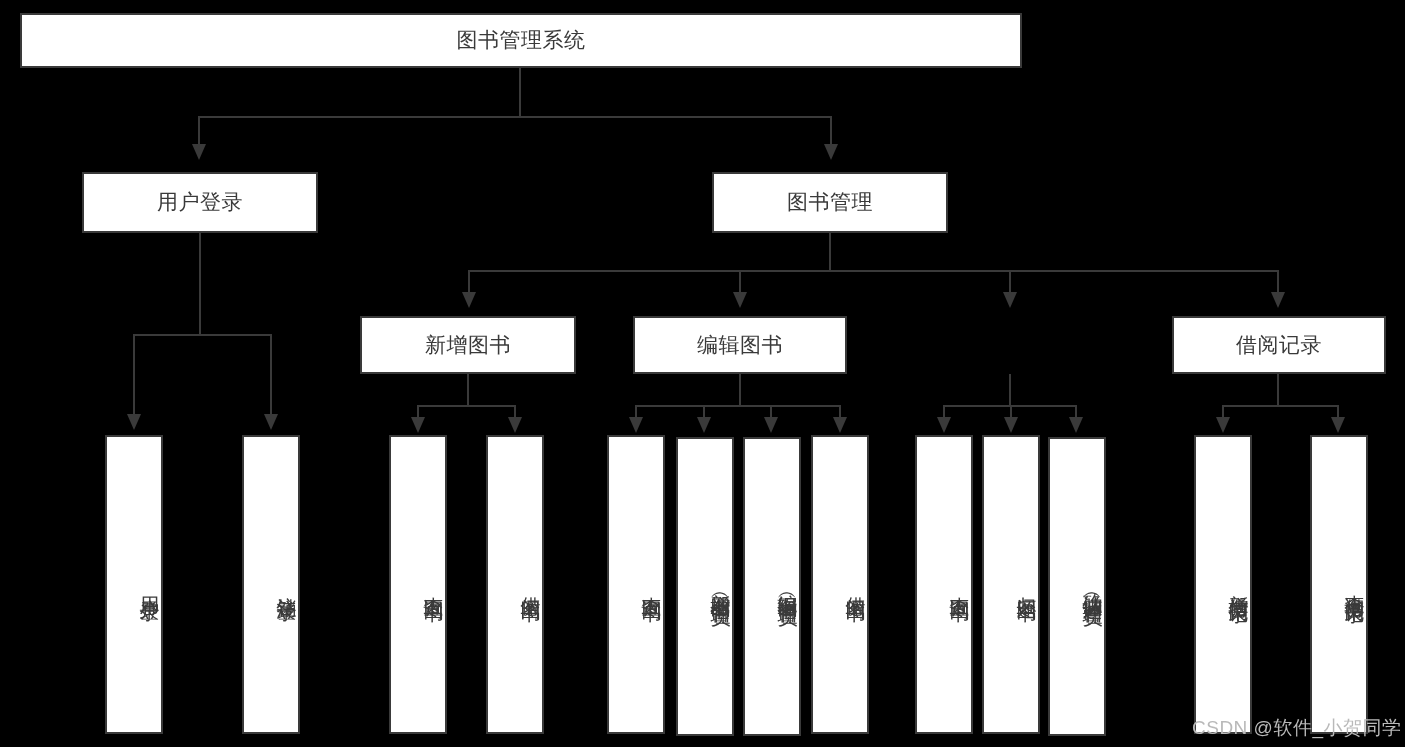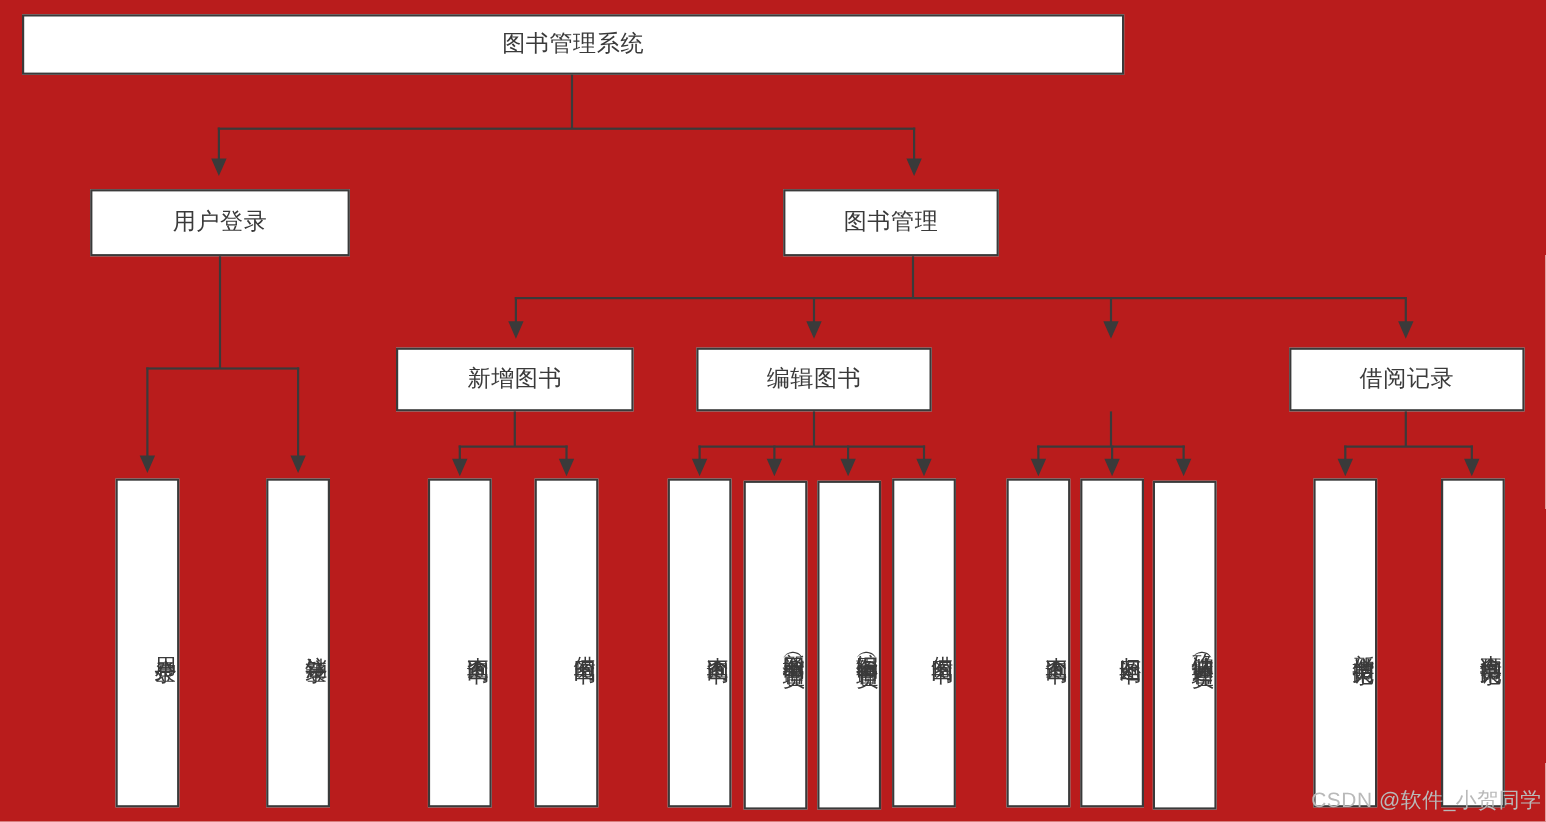--- a/index.html
+++ b/index.html
@@ -7,21 +7,21 @@
     padding: 0;
     background: #ffffff;
   }
   body {
     font-family: "Liberation Sans", "DejaVu Sans", sans-serif;
   }
   #canvas {
     position: relative;
     width: 1405px;
     height: 747px;
-    background: #b91c1c;
+    background: #000000;
     overflow: hidden;
   }
   .node {
     position: absolute;
     box-sizing: border-box;
     border: 2px solid #3a3a3a;
     background: #ffffff;
     color: #3a3a3a;
     display: flex;
     align-items: center;
@@ -76,21 +76,21 @@
   <div class="conn vline" style="left:519px; top:68px; width:2px; height:49px;"></div>
   <div class="conn hline" style="left:198px; top:116px; width:634px; height:2px;"></div>
   <div class="conn vline" style="left:198px; top:116px; width:2px; height:30px;"></div>
   <div class="arrow" style="left:192px; top:144px;"></div>
   <div class="conn vline" style="left:830px; top:116px; width:2px; height:30px;"></div>
   <div class="arrow" style="left:824px; top:144px;"></div>
 
   <div class="node h" style="left:82px; top:172px; width:236px; height:61px;">
     <span>用户登录</span>
   </div>
-  <div class="node h" style="left:712px; top:172px; width:196px; height:61px;">
+  <div class="node h" style="left:712px; top:172px; width:236px; height:61px;">
     <span>图书管理</span>
   </div>
 
   <div class="conn vline" style="left:199px; top:233px; width:2px; height:102px;"></div>
   <div class="conn hline" style="left:133px; top:334px; width:139px; height:2px;"></div>
   <div class="conn vline" style="left:133px; top:334px; width:2px; height:82px;"></div>
   <div class="arrow" style="left:127px; top:414px;"></div>
   <div class="conn vline" style="left:270px; top:334px; width:2px; height:82px;"></div>
   <div class="arrow" style="left:264px; top:414px;"></div>
 

